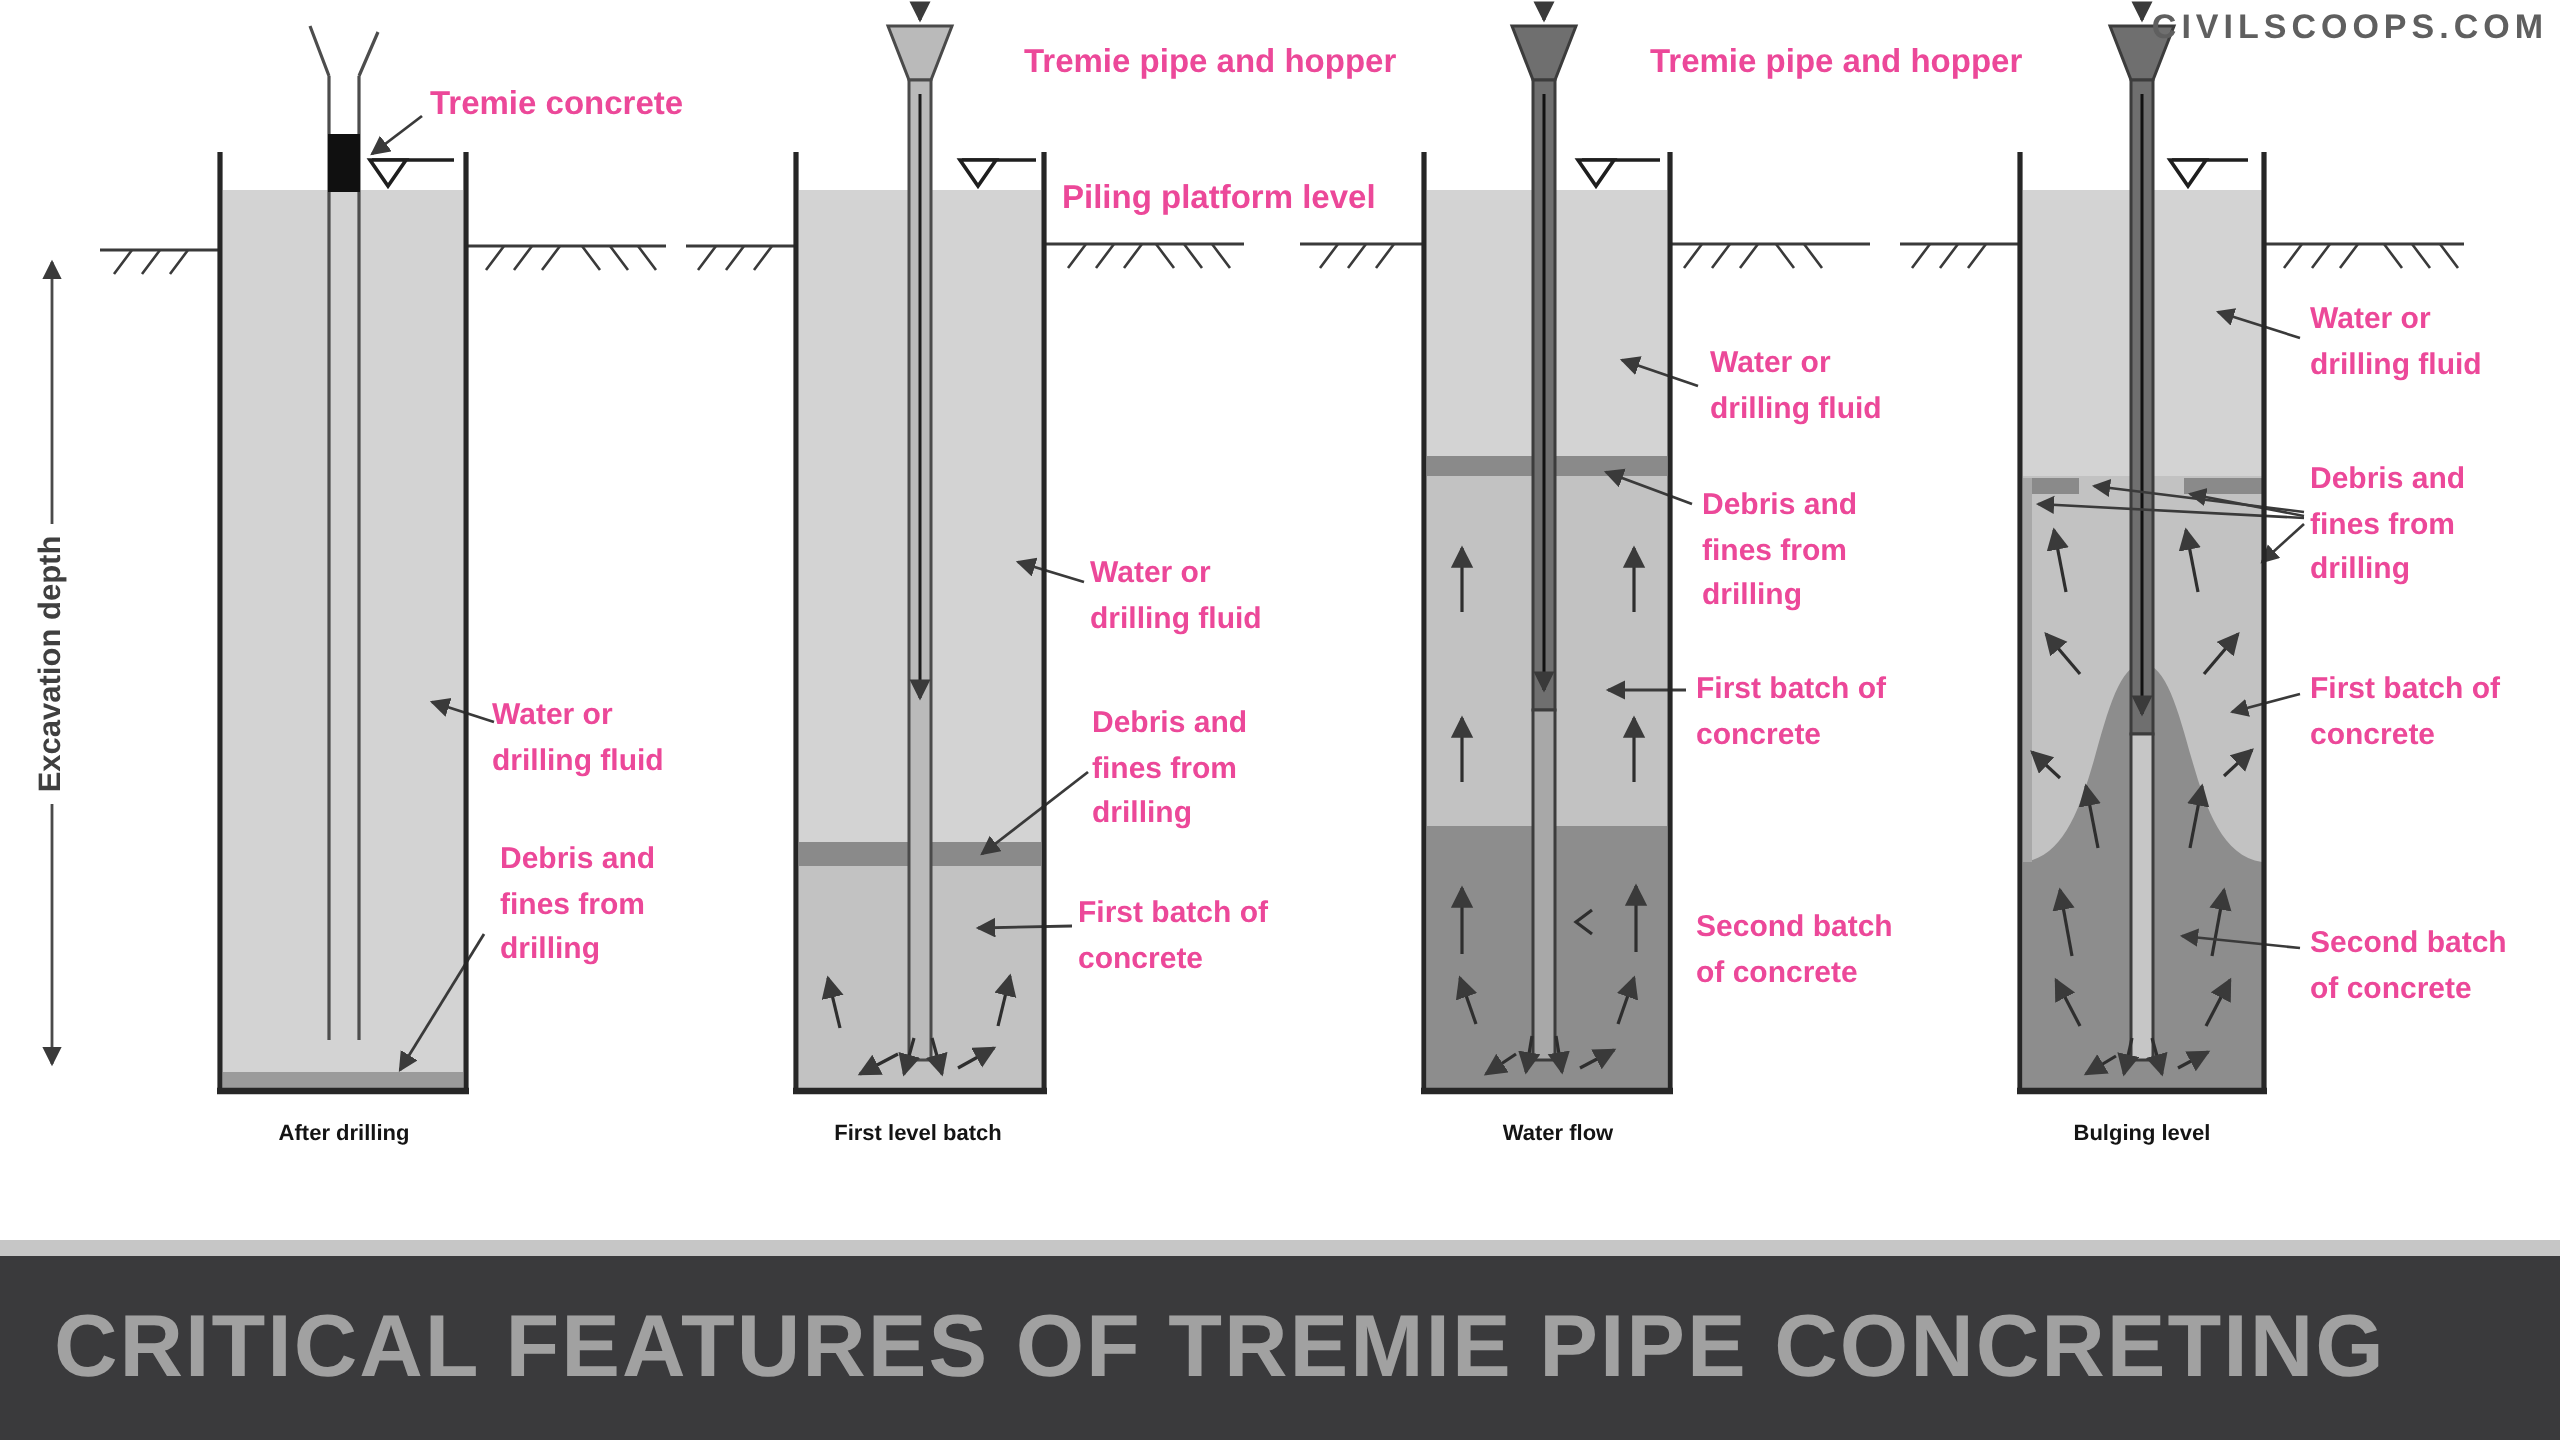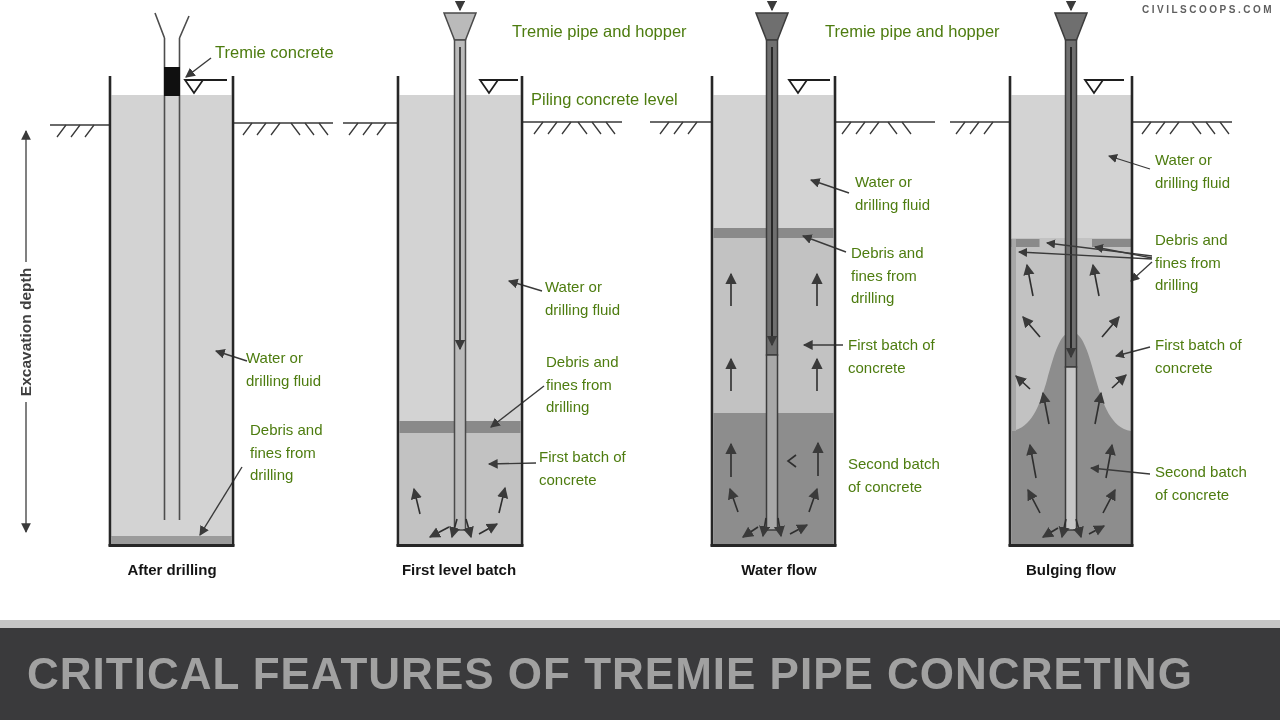--- a/index.html
+++ b/index.html
@@ -1,26 +1,26 @@
 <!DOCTYPE html>
 <html><head>
 <meta charset="utf-8">
 <style>
   html,body{margin:0;padding:0;background:#ffffff;}
   .stage{position:relative;width:1280px;height:720px;background:#ffffff;overflow:hidden;
          font-family:"Liberation Sans",sans-serif;}
   .diagram-svg{position:absolute;left:0;top:0;}
-  .lbl{position:absolute;color:#4d7c0f;font-weight:400;font-size:15px;line-height:1.5;
+  .lbl{position:absolute;color:#ec4899;font-weight:700;font-size:15px;line-height:1.5;
        white-space:pre-line;}
   .lbl.big{font-size:16.5px;line-height:1.25;}
-  .cap{position:absolute;top:561px;transform:translateX(-50%);font-weight:700;font-size:15px;
+  .cap{position:absolute;top:561px;transform:translateX(-50%);font-weight:700;font-size:11px;
        color:#141414;white-space:nowrap;}
   .vlabel{position:absolute;left:26px;top:332px;transform:translate(-50%,-50%) rotate(-90deg);
           white-space:nowrap;color:#3f3f3f;font-weight:700;font-size:15.5px;}
-  .watermark{position:absolute;top:4px;right:6px;font-size:10px;font-weight:700;
+  .watermark{position:absolute;top:4px;right:6px;font-size:17px;font-weight:700;
              letter-spacing:2.5px;color:#5f5f5f;}
   .strip{position:absolute;left:0;top:620px;width:1280px;height:8px;background:#c6c6c6;}
   .banner{position:absolute;left:0;top:628px;width:1280px;height:117px;background:#3a3a3c;}
   .banner-title{position:absolute;left:27px;top:0;height:92px;line-height:92px;
                 font-weight:700;font-size:44px;letter-spacing:1px;color:#a1a1a1;white-space:nowrap;}
 </style>
 </head>
 <body>
 
 <div class="stage">
@@ -210,21 +210,21 @@
       </g>
     </g>
   </svg>
 
   <div class="watermark">CIVILSCOOPS.COM</div>
   <div class="vlabel">Excavation depth</div>
 
   <div class="lbl big" style="left:215px;top:42px">Tremie concrete</div>
   <div class="lbl big" style="left:512px;top:21px">Tremie pipe and hopper</div>
   <div class="lbl big" style="left:825px;top:21px">Tremie pipe and hopper</div>
-  <div class="lbl big" style="left:531px;top:89px">Piling concrete level</div>
+  <div class="lbl big" style="left:531px;top:89px">Piling platform level</div>
 
   <div class="lbl" style="left:246px;top:347px">Water or
 drilling fluid</div>
   <div class="lbl" style="left:250px;top:419px">Debris and
 fines from
 drilling</div>
 
   <div class="lbl" style="left:545px;top:276px">Water or
 drilling fluid</div>
   <div class="lbl" style="left:546px;top:351px">Debris and
@@ -249,20 +249,20 @@
 fines from
 drilling</div>
   <div class="lbl" style="left:1155px;top:334px">First batch of
 concrete</div>
   <div class="lbl" style="left:1155px;top:461px">Second batch
 of concrete</div>
 
   <div class="cap" style="left:172px">After drilling</div>
   <div class="cap" style="left:459px">First level batch</div>
   <div class="cap" style="left:779px">Water flow</div>
-  <div class="cap" style="left:1071px">Bulging flow</div>
+  <div class="cap" style="left:1071px">Bulging level</div>
 
   <div class="strip"></div>
   <div class="banner">
     <div class="banner-title">CRITICAL FEATURES OF TREMIE PIPE CONCRETING</div>
   </div>
 
 </div>
 
 </body></html>

